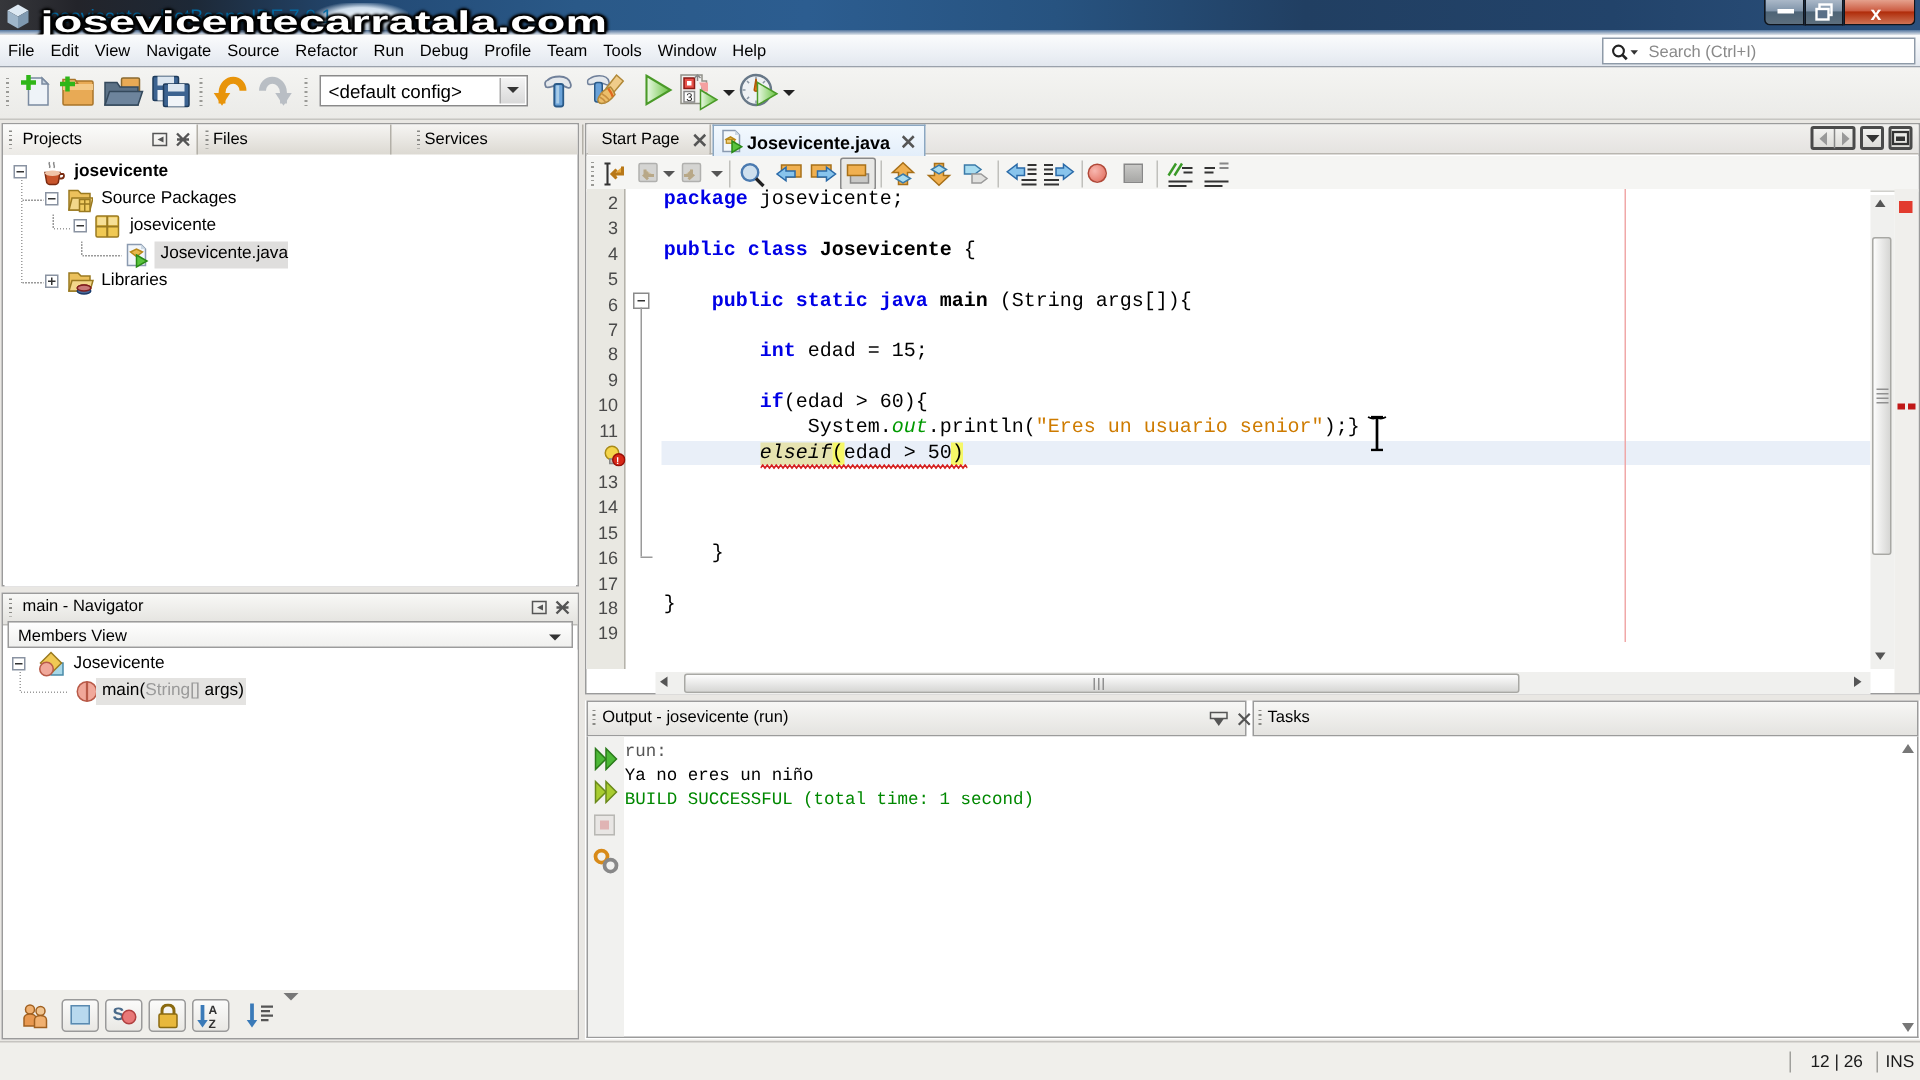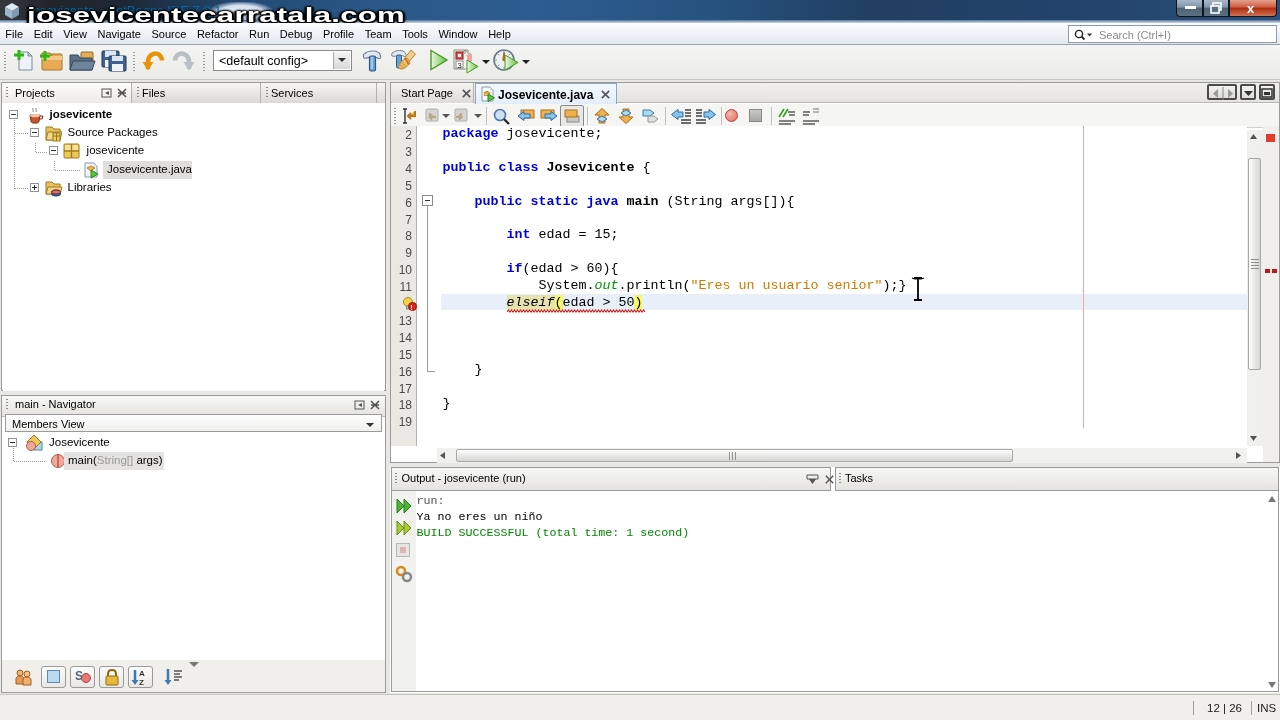--- a/index.html
+++ b/index.html
@@ -43,21 +43,21 @@
 
 .ptab { font-size:11px; font-weight:normal; color:#000; }
 .tgrip { position:absolute; left:4px; top:4px; width:2px; height:12px; background-image:repeating-linear-gradient(#8a8a86 0 1px, transparent 1px 3px); }
 
 
 #projpanel { left:1px; top:82px; width:385px; height:309px; border:1px solid #9b9b9b; background:#fff; }
 #projtabs { position:absolute; left:0px; top:0px; width:383px; height:20px; background:linear-gradient(#f6f5f3,#dcd9d2); }
 .ltab { position:absolute; top:0; height:20px; border-right:1px solid #b3b0a8; }
 #tabProjects { left:0; width:130px; background:linear-gradient(#fcfcfb,#eceae6); }
 #tabFiles { left:131px; width:128px; }
-#tabServices { left:260px; width:115px; }
+#tabServices { left:272px; width:115px; }
 .ltab .lbl { position:absolute; left:13px; top:4px; }
 #projtree { position:absolute; left:1px; top:21px; width:381px; height:287px; background:#fff; font-size:11.5px; }
 .trow { position:absolute; height:18px; }
 .tsel { background:#dfdedd; }
 .togglebox { position:absolute; width:9px; height:9px; background:#fff; border:1px solid #8a93a2; }
 .togglebox .h { position:absolute; left:1px; top:3px; width:5px; height:1px; background:#333; }
 .togglebox .v { position:absolute; left:3px; top:1px; width:1px; height:5px; background:#333; }
 .dotv { position:absolute; width:1px; background-image:repeating-linear-gradient(#9a9a9a 0 1px, transparent 1px 2px); }
 .doth { position:absolute; height:1px; background-image:repeating-linear-gradient(90deg,#9a9a9a 0 1px, transparent 1px 2px); }
 

